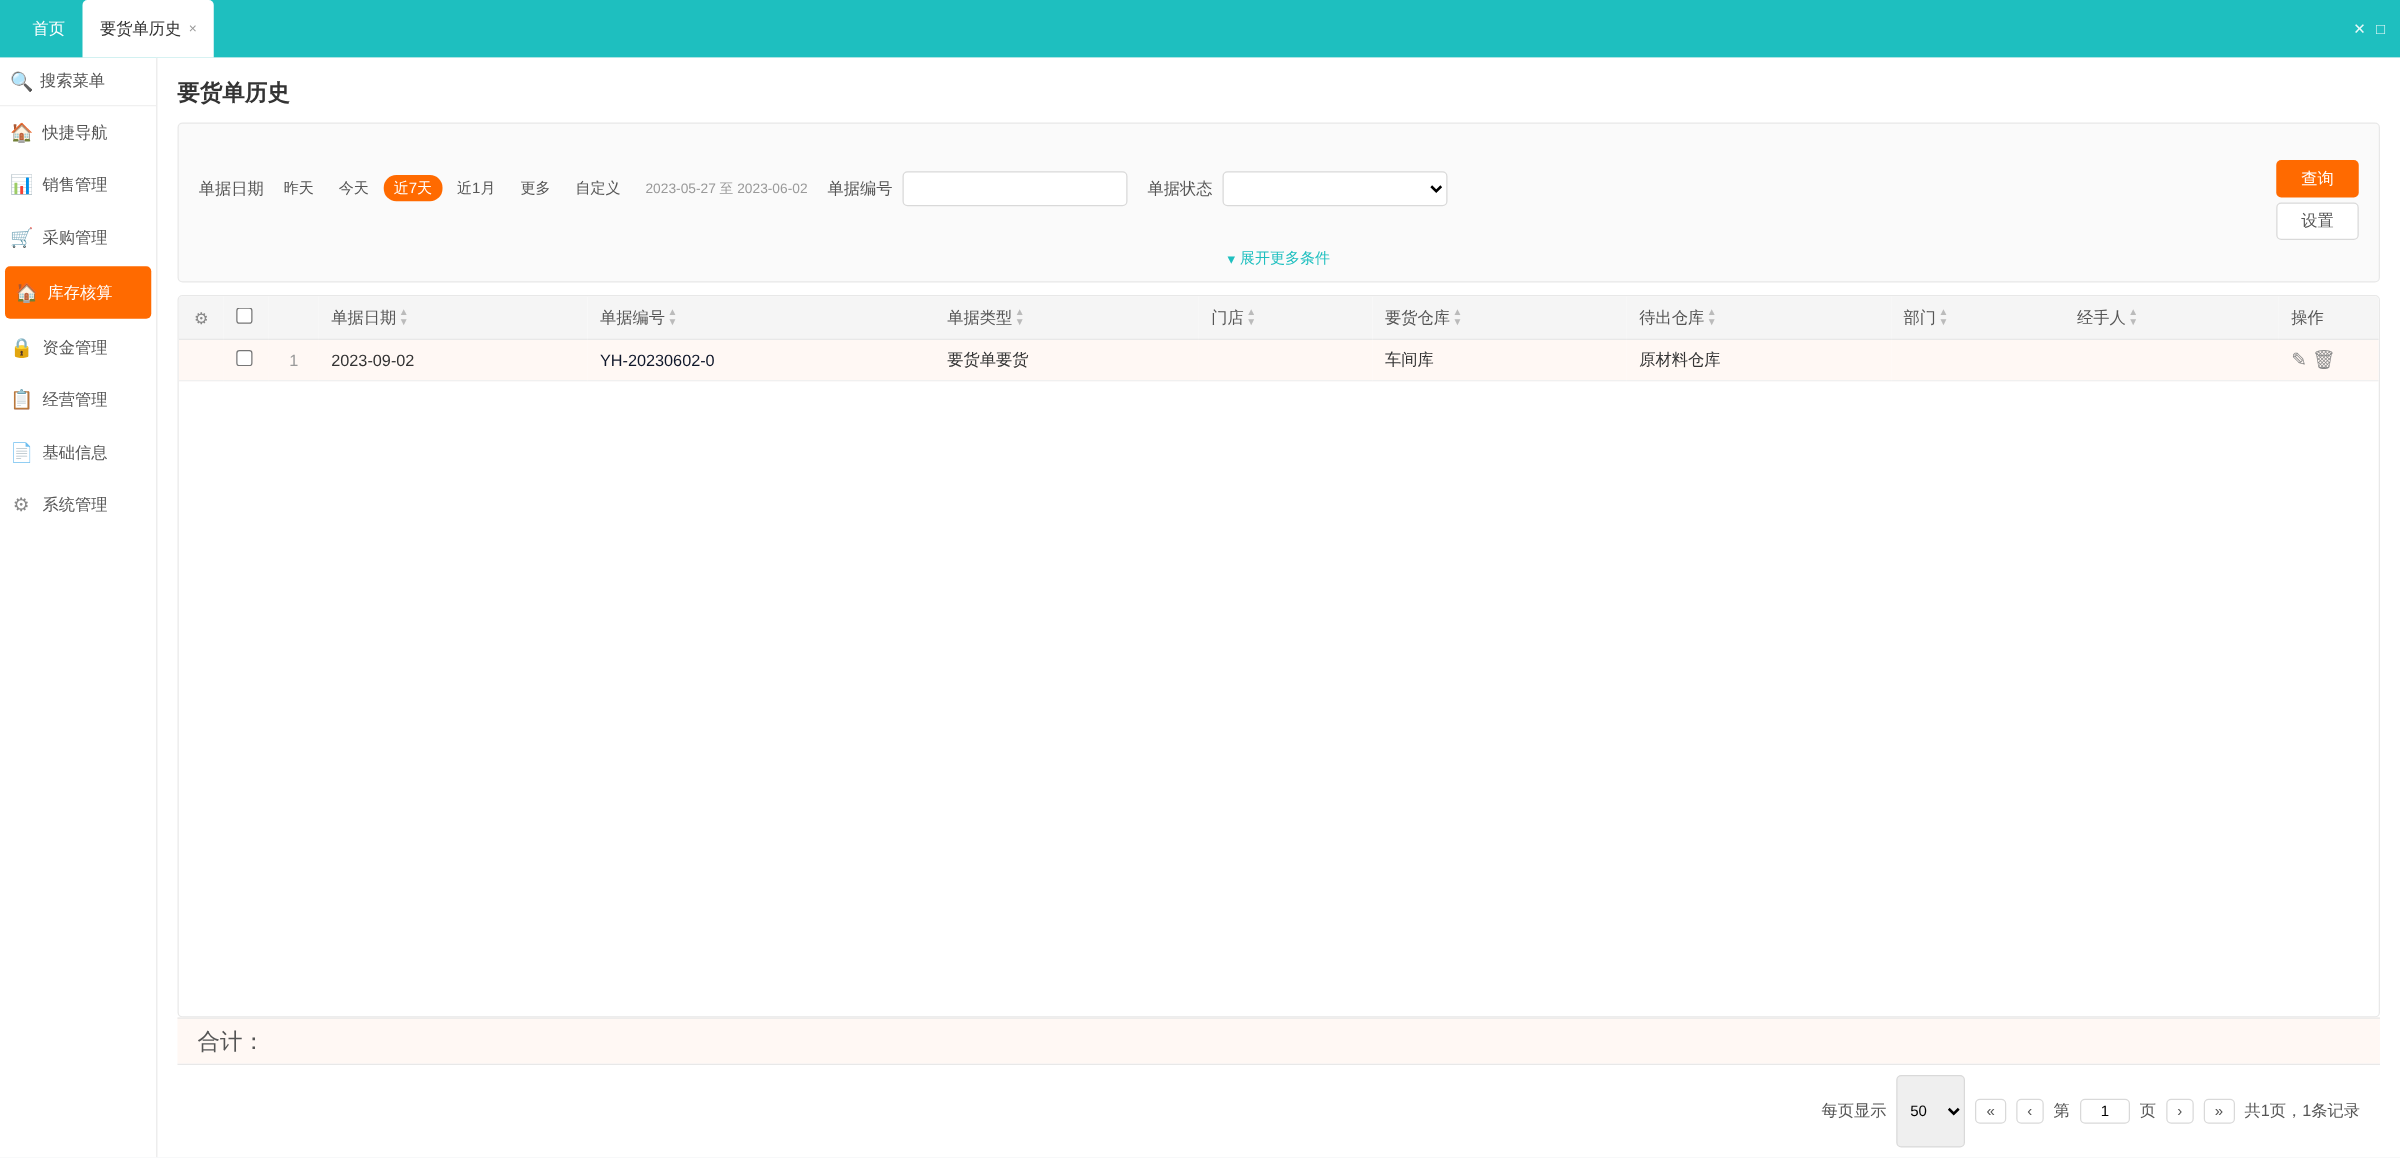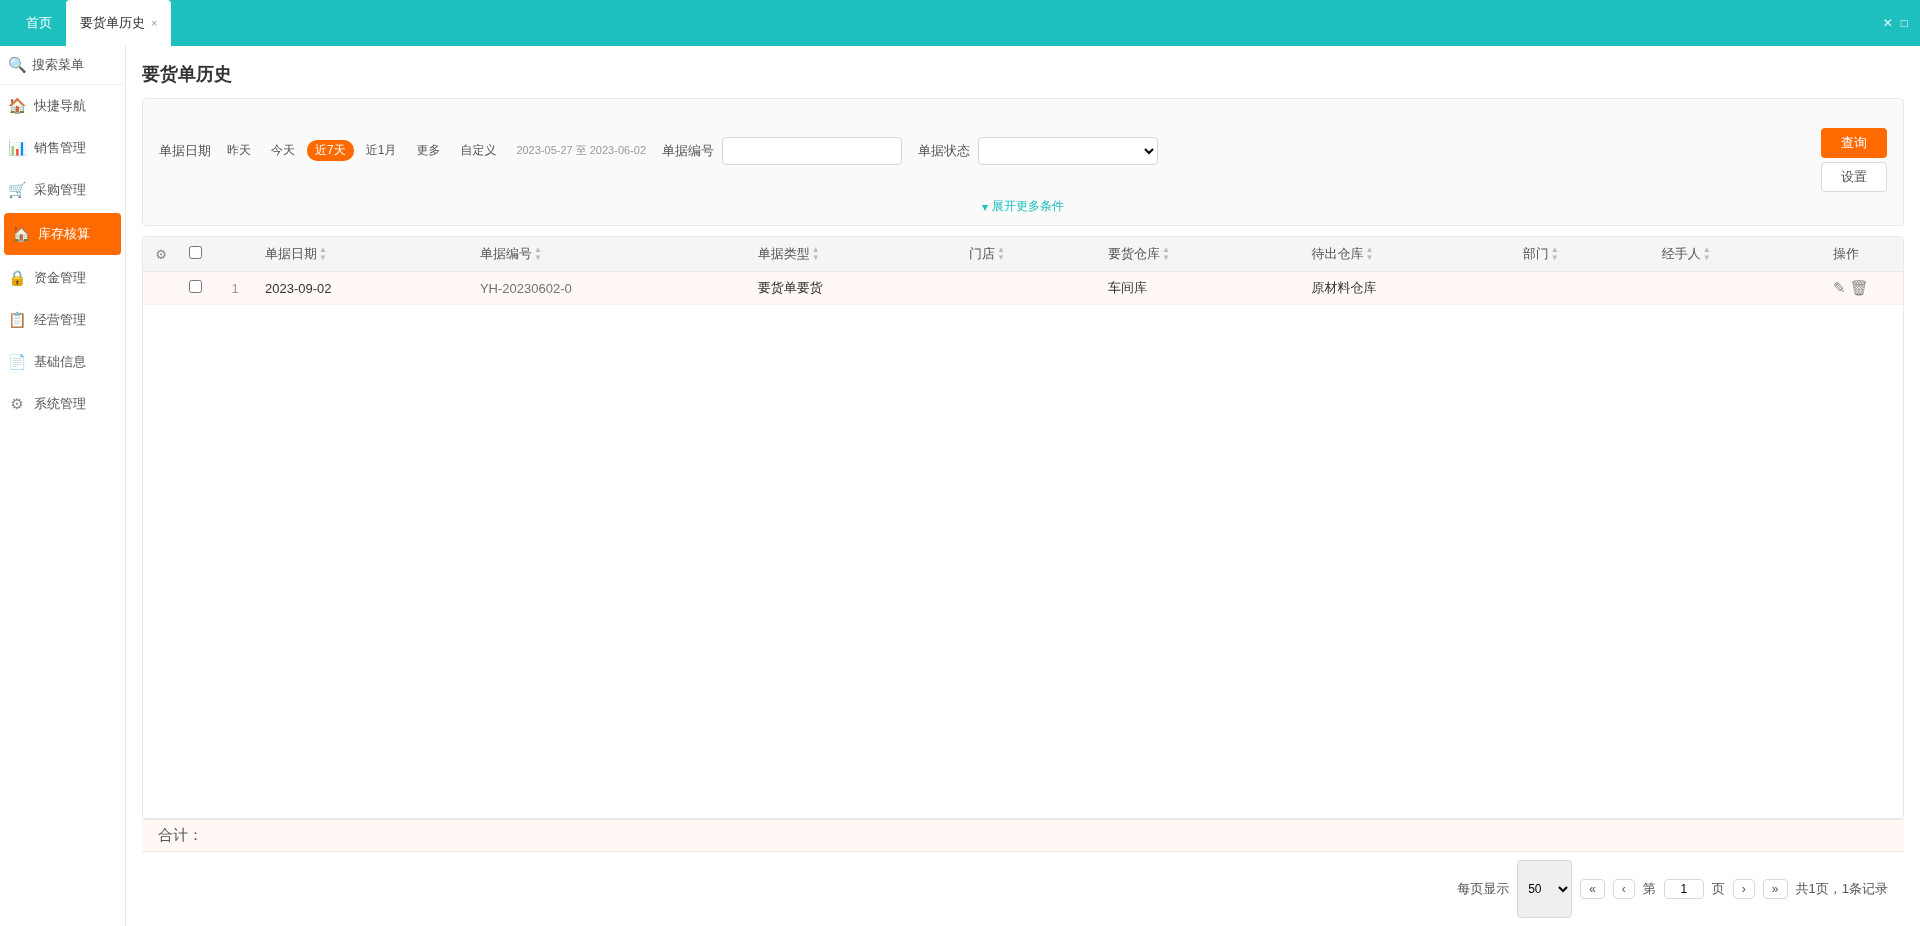--- a/index.html
+++ b/index.html
@@ -54,28 +54,28 @@
     
     .table-wrapper { flex: 1; overflow: auto; border: 1px solid #e8e8e8; border-radius: 4px; }
     table { width: 100%; border-collapse: collapse; }
     table thead tr { background: #f5f5f5; }
     table thead th { padding: 8px 10px; text-align: left; font-weight: 500; color: #555; font-size: 13px; border-bottom: 1px solid #e8e8e8; white-space: nowrap; user-select: none; }
     table tbody tr:nth-child(odd) { background: #fff8f4; }
     table tbody tr:nth-child(even) { background: #fff; }
     table tbody td { padding: 7px 10px; color: #333; font-size: 13px; border-bottom: 1px solid #f0f0f0; }
     .th-sort { display: flex; align-items: center; gap: 2px; cursor: pointer; }
     .sort-arrows { display: flex; flex-direction: column; line-height: 1; font-size: 8px; color: #bbb; }
-    .link-text { color: #737373; cursor: pointer; text-decoration: none; }
+    .link-text { color: #0f172a; cursor: pointer; text-decoration: none; }
     .action-icons { display: flex; gap: 4px; align-items: center; }
     .action-icon { cursor: pointer; color: #888; font-size: 15px; }
     .settings-icon-cell { display: flex; align-items: center; justify-content: center; cursor: pointer; color: #888; }
     .checkbox-col { width: 36px; }
 
     
-    .table-footer { background: #fff8f4; border-top: 1px solid #e8e8e8; padding: 6px 16px; font-size: 15px; color: #555; flex-shrink: 0; }
+    .table-footer { background: #fff8f4; border-top: 1px solid #e8e8e8; padding: 6px 16px; font-size: 18px; color: #555; flex-shrink: 0; }
 
     
     .pagination-bar { display: flex; align-items: center; justify-content: flex-end; padding: 8px 16px; background: #fff; border-top: 1px solid #e8e8e8; gap: 8px; font-size: 13px; color: #555; flex-shrink: 0; }
     .pagination-select { border: 1px solid #d9d9d9; border-radius: 4px; padding: 20px 6px; font-size: 12px; }
     .page-input { border: 1px solid #d9d9d9; border-radius: 4px; padding: 2px 6px; font-size: 12px; width: 40px; text-align: center; }
     .page-btn { border: 1px solid #d9d9d9; background: #fff; border-radius: 4px; padding: 2px 8px; cursor: pointer; color: #555; font-size: 12px; }
     .page-btn:disabled { color: #bbb; cursor: not-allowed; }
   </style>
 </head>
 <body>

